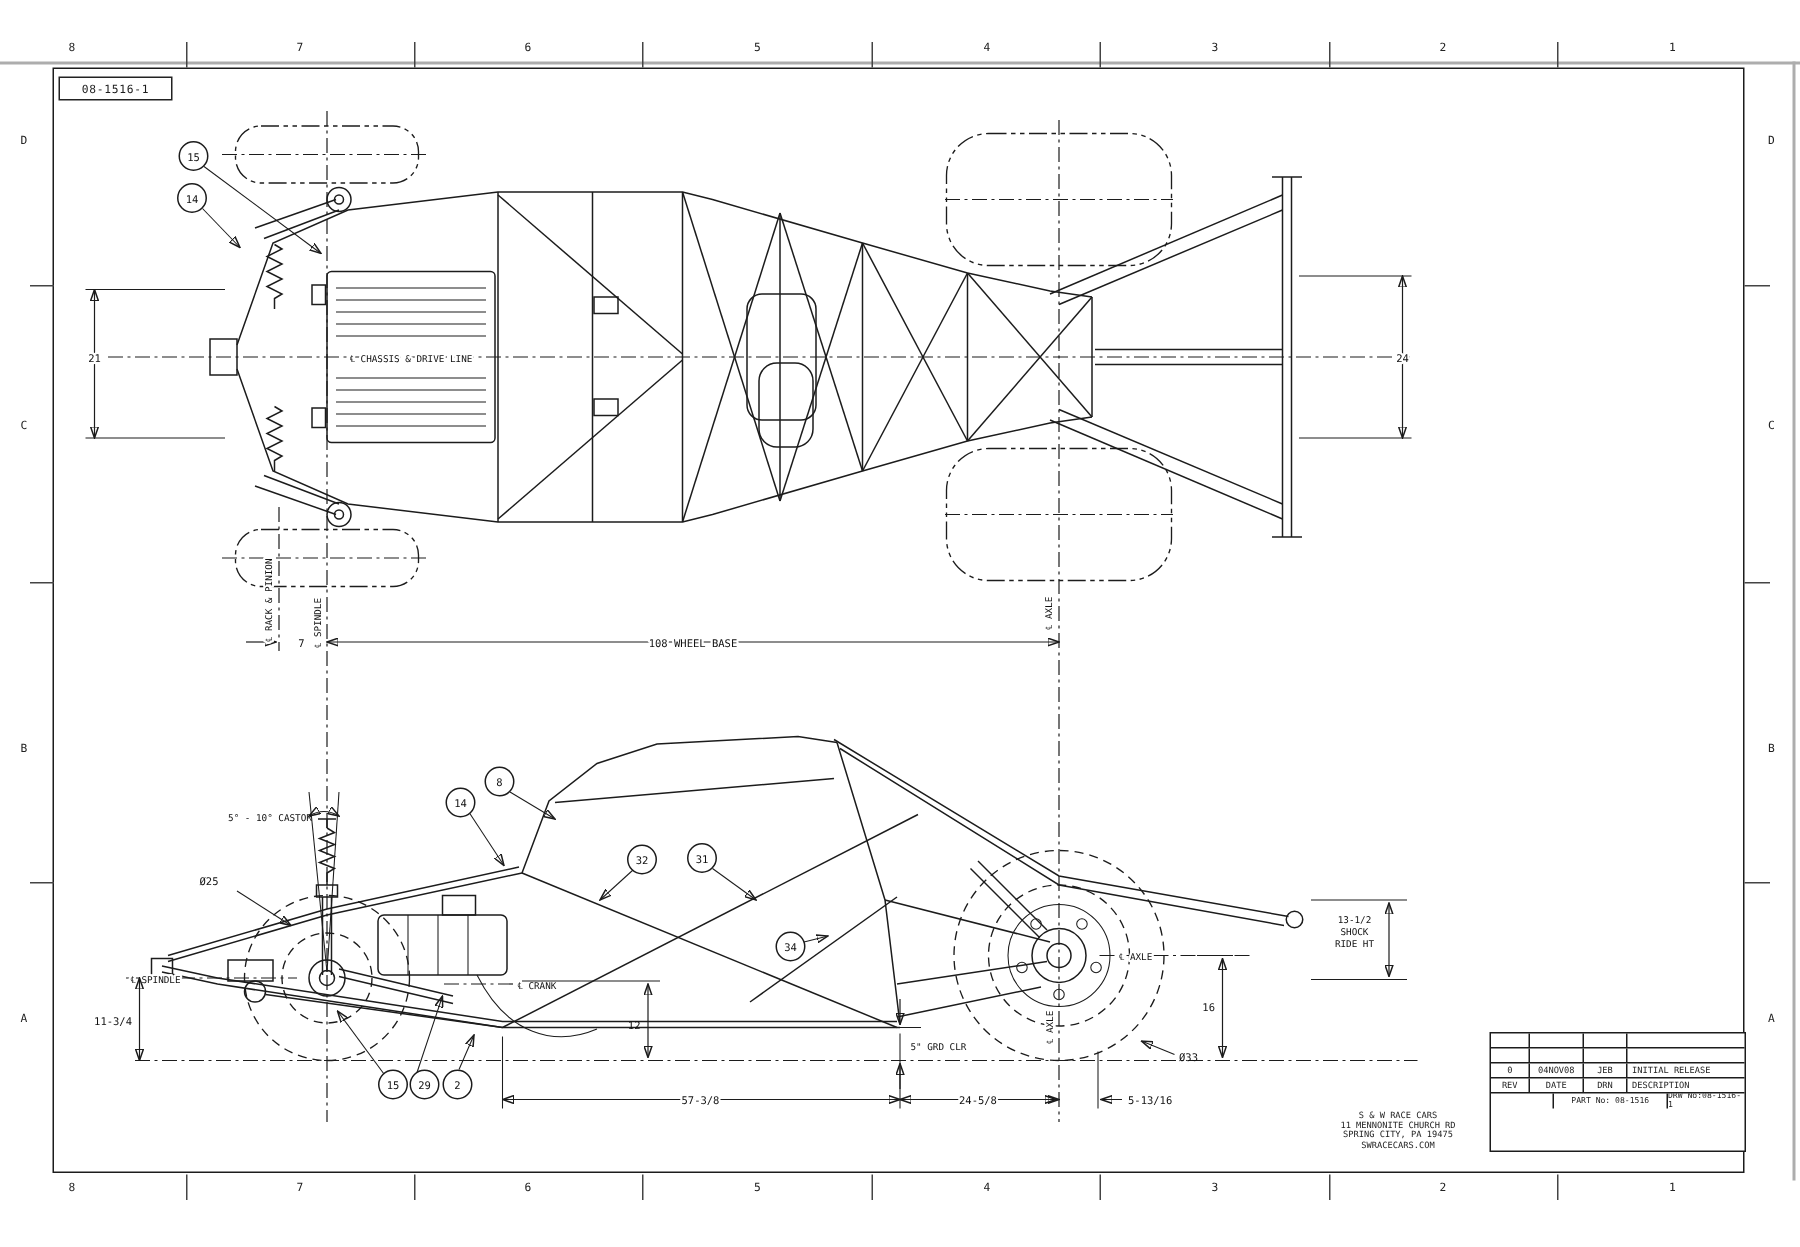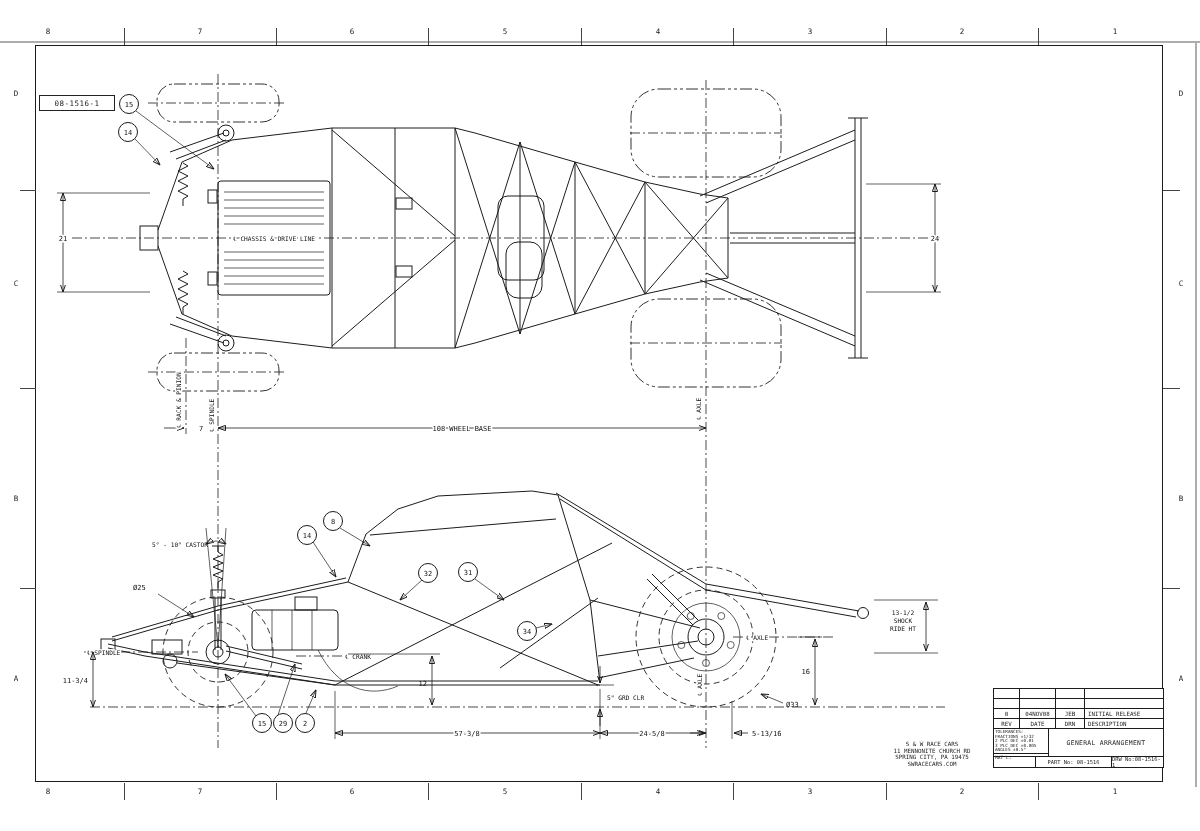--- a/index.html
+++ b/index.html
@@ -5,21 +5,21 @@
   html,body{margin:0;padding:0;background:#fff;}
   .sheet{position:relative;width:1200px;height:831px;background:#fff;overflow:hidden;
          font-family:"DejaVu Sans Mono","Liberation Mono",monospace;color:#1c1c1c;}
   .edge{position:absolute;background:#adadad;}
   .frame{position:absolute;left:35px;top:45px;width:1128px;height:737px;border:1.6px solid #1c1c1c;box-sizing:border-box;}
   .zn{position:absolute;width:20px;height:12px;font-size:7.5px;text-align:center;color:#222;}
   .zl{position:absolute;width:14px;height:12px;font-size:7.5px;text-align:center;color:#222;}
   .tickv{position:absolute;width:1px;background:#444;}
   .tickh{position:absolute;height:1px;background:#444;}
   .docbox{position:absolute;left:39px;top:51px;width:74px;height:14px;border:1.2px solid #222;
-          display:flex;align-items:center;justify-content:center;font-size:7.5px;letter-spacing:.5px;background:#fff;margin-top:44px;}
+          display:flex;align-items:center;justify-content:center;font-size:7.5px;letter-spacing:.5px;background:#fff;}
   svg{position:absolute;left:0;top:0;}
   svg line,svg path,svg rect,svg circle,svg polyline{fill:none;stroke:#1c1c1c;stroke-width:1;}
   .cl{stroke-dasharray:10 3 2 3;stroke-width:.8;}
   .ph{stroke-dasharray:12 3 3 3 3 3;stroke-width:.9;}
   .dash{stroke-dasharray:6 4;stroke-width:.9;}
   .thin{stroke-width:.7;}
   .dim{stroke-width:.8;}
   .fillw{fill:#fff;}
   svg text{stroke:none;fill:#111;font-family:"DejaVu Sans Mono","Liberation Mono",monospace;}
   .t7{font-size:7px;}
@@ -383,33 +383,20 @@
       <span class="tbc c2">04NOV08</span>
       <span class="tbc c3">JEB</span>
       <span class="tbc c4">INITIAL RELEASE</span>
     </div>
     <div class="tbrow" style="height:10px;">
       <span class="tbc c1">REV</span>
       <span class="tbc c2">DATE</span>
       <span class="tbc c3">DRN</span>
       <span class="tbc c4">DESCRIPTION</span>
     </div>
-    <div class="tbrow" style="height:28px;">
-      <div class="tolcell">
-        <div class="tollines">
-          <div>TOLERANCES:</div>
-          <div>FRACTIONS ±1/32</div>
-          <div>2 PLC DEC ±0.01</div>
-          <div>3 PLC DEC ±0.005</div>
-          <div>ANGLES ±0.5°</div>
-        </div>
-        <div class="matl">MAT'L:</div>
-      </div>
-      <div class="titlecell">GENERAL ARRANGEMENT</div>
-    </div>
     <div class="tbrow" style="height:10px;border-bottom:none;font-size:5.4px;">
       <span class="tbc b1"></span>
       <span class="tbc b2">PART No: 08-1516</span>
       <span class="tbc b3">DRW No:08-1516-1</span>
     </div>
   </div>
 
   <div class="company">
     <div>S &amp; W RACE CARS</div>
     <div>11 MENNONITE CHURCH RD</div>

